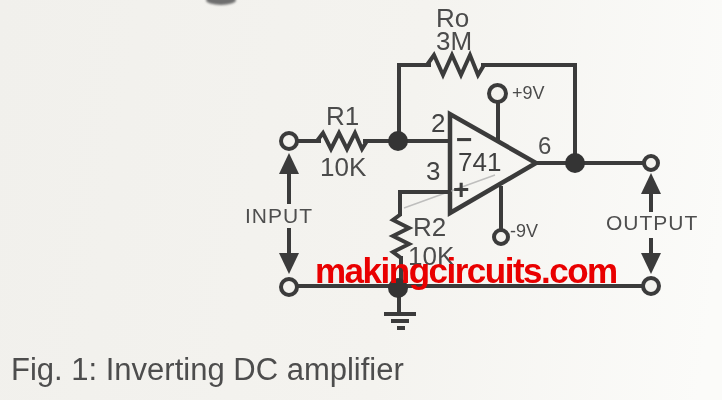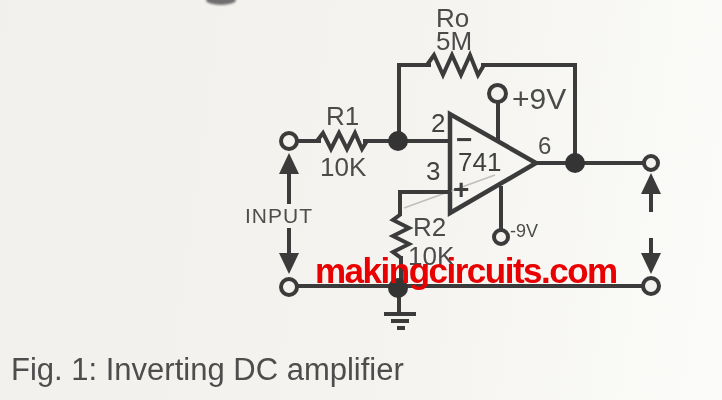--- a/index.html
+++ b/index.html
@@ -80,38 +80,39 @@
   <div class="c-fill" style="left:388px;top:131px;width:20px;height:20px;"></div>
   <div class="c-open" style="left:487px;top:83px;width:21px;height:21px;"></div>
   <div class="c-fill" style="left:565px;top:153px;width:20px;height:20px;"></div>
   <div class="c-open" style="left:642px;top:154px;width:18px;height:18px;"></div>
   <div class="c-open" style="left:492px;top:228px;width:18px;height:18px;"></div>
   <div class="c-open" style="left:279px;top:277px;width:20px;height:20px;"></div>
   <div class="c-fill" style="left:388px;top:278px;width:20px;height:20px;"></div>
   <div class="c-open" style="left:641px;top:276px;width:20px;height:20px;"></div>
 
   <div class="lbl" style="left:436px;top:5px;font-size:26px;text-align:right;">Ro</div>
-  <div class="lbl" style="left:436px;top:28px;font-size:26px;">5M</div>
+  <div class="lbl" style="left:436px;top:28px;font-size:26px;">3M</div>
 
   <div class="lbl" style="left:326px;top:103px;font-size:26px;">R1</div>
   <div class="lbl" style="left:320px;top:154px;font-size:26px;">10K</div>
 
   <div class="lbl" style="left:413px;top:214px;font-size:26px;">R2</div>
   <div class="lbl" style="left:408px;top:243px;font-size:26px;">10K</div>
 
   <div class="lbl" style="left:431px;top:110px;font-size:26px;color:#424242;">2</div>
   <div class="lbl" style="left:426px;top:158px;font-size:26px;color:#424242;">3</div>
   <div class="lbl" style="left:538px;top:134px;font-size:24px;color:#4e4e4e;">6</div>
 
   <div class="lbl" style="left:456px;top:126px;font-size:28px;font-weight:bold;color:#3d3d3d;">−</div>
   <div class="lbl" style="left:458px;top:149px;font-size:26px;color:#3f3f3f;">741</div>
   <div class="lbl" style="left:453px;top:176px;font-size:28px;font-weight:bold;color:#3d3d3d;">+</div>
 
-  <div class="lbl" style="left:512px;top:84px;font-size:30px;">+9V</div>
+  <div class="lbl" style="left:512px;top:84px;font-size:18px;">+9V</div>
   <div class="lbl" style="left:510px;top:222px;font-size:18px;">-9V</div>
 
   <div class="lbl" style="left:245px;top:205px;font-size:21px;letter-spacing:1px;color:#4e4e4e;">INPUT</div>
+  <div class="lbl" style="left:606px;top:212px;font-size:21px;letter-spacing:1px;color:#4e4e4e;">OUTPUT</div>
 
   <div class="watermark" style="left:315px;top:251px;font-size:35px;color:#e90000;">makingcircuits.com</div>
 
   <div class="caption" style="left:11px;top:352px;font-size:31px;">Fig. 1: Inverting DC amplifier</div>
 
 </div>
 
 </body></html>

